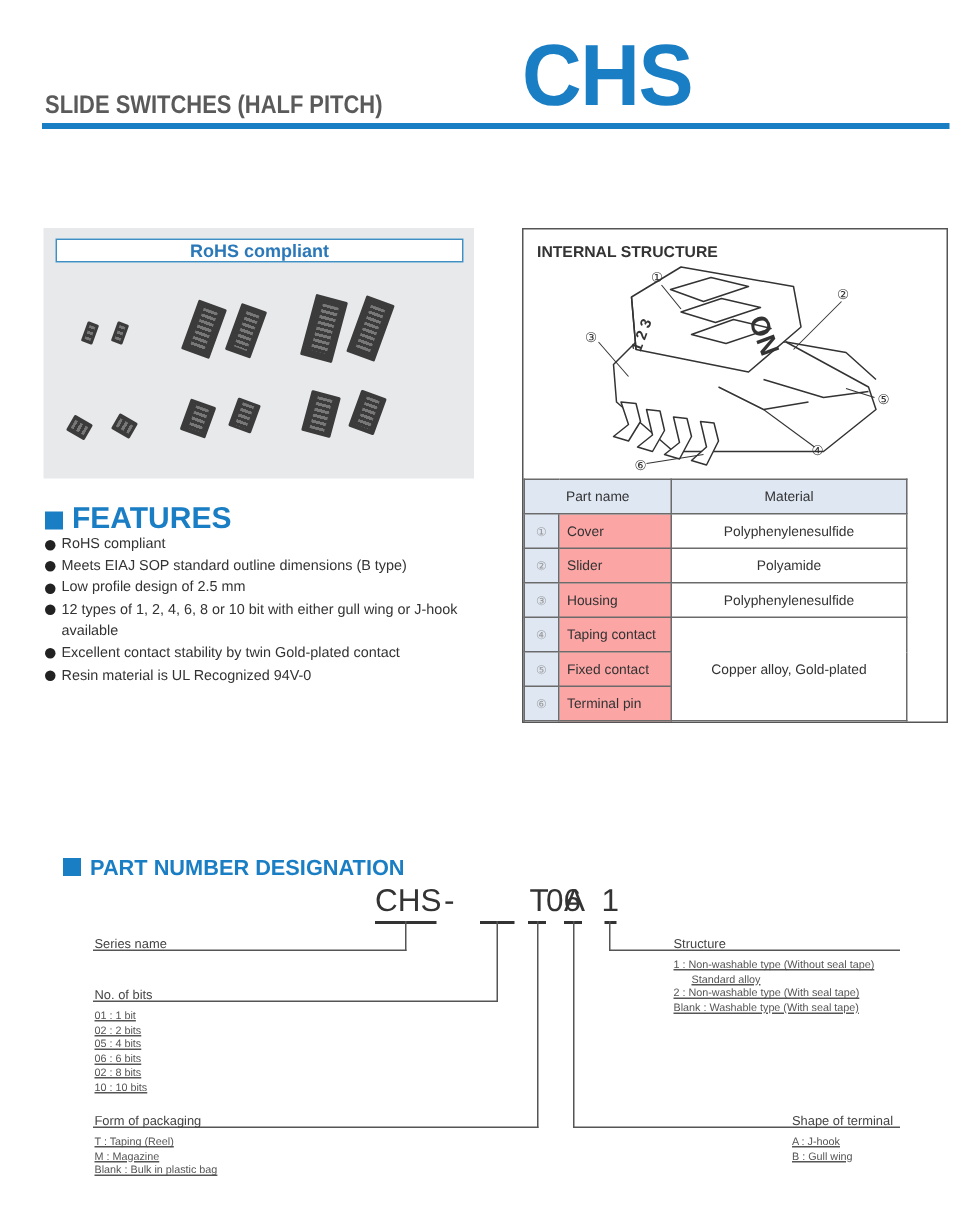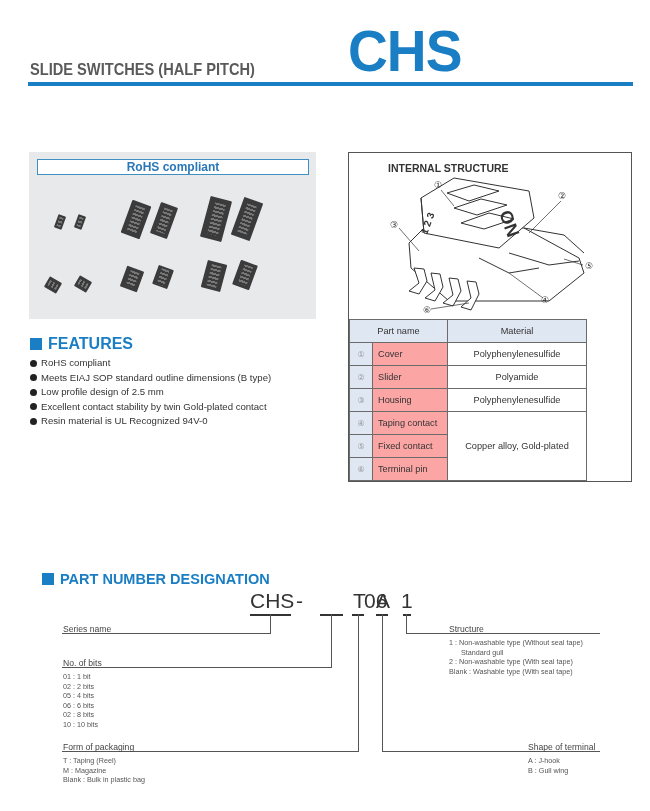--- a/index.html
+++ b/index.html
@@ -16,44 +16,44 @@
 
   
   .photo { left: 29px; top: 152px; width: 287px; height: 167px; background: #e8e9eb; }
   .rohs { left: 8px; top: 7px; width: 270px; height: 14px; background: #fff; border: 1.5px solid #3f8fc3;
           text-align: center; font-size: 12px; font-weight: bold; color: #2a78b8; line-height: 14px; }
   .chip { position: absolute; background: #3b3b3b; border-radius: 1px; }
   .chip::after { content: ""; position: absolute; left: 25%; top: 12%; width: 50%; height: 76%;
                  background: repeating-linear-gradient(180deg, #777 0 2px, #3b3b3b 2px 4px); }
 
   
-  .feat-title { left: 30px; top: 335px; font-size: 16px; font-weight: bold; color: #1a7ec4; white-space: nowrap; }
+  .feat-title { left: 30px; top: 335px; font-size: 20px; font-weight: bold; color: #1a7ec4; white-space: nowrap; }
   .sq { display: inline-block; width: 12px; height: 12px; background: #1a7ec4; margin-right: 6px; vertical-align: -1px; }
   .feat-list { left: 30px; top: 356px; width: 300px; margin: 0; padding: 0; list-style: none; font-size: 9.6px; color: #333; }
   .feat-list li { position: relative; padding-left: 11px; line-height: 14.6px; }
   .feat-list li::before { content: ""; position: absolute; left: 0; top: 3.5px; width: 7px; height: 7px; border-radius: 50%; background: #222; }
 
   
   .isbox { left: 348px; top: 152px; width: 284px; height: 330px; border: 1px solid #555; box-sizing: border-box; }
-  .is-title { left: 9px; top: 9px; font-size: 10.5px; font-weight: bold; color: #333; margin-left: 30px; }
+  .is-title { left: 9px; top: 9px; font-size: 10.5px; font-weight: bold; color: #333; }
   .is-svg { position: absolute; left: 0; top: 20px; }
-  table.mat { position: absolute; left: 0; top: 166px; width: 238px; border-collapse: collapse; font-size: 9.2px; color: #333; }
+  table.mat { position: absolute; left: 0; top: 166px; width: 256px; border-collapse: collapse; font-size: 9.2px; color: #333; }
   table.mat td, table.mat th { border: 1px solid #6b6b6b; height: 22px; padding: 0; font-weight: normal; }
   table.mat th { background: #dfe7f3; }
   td.num { width: 22px; text-align: center; background: #dfe7f3; color: #999; font-size: 8px; }
   td.pname { width: 69px; padding-left: 5px !important; background: #fca5a5; }
   td.matv { text-align: center; background: #fff; }
 
   
   .pnd-title { left: 30px; top: 571px; font-size: 14.5px; font-weight: bold; color: #1a7ec4; white-space: nowrap; padding-left: 12px; }
   .pn { font-size: 21px; color: #333; top: 590px; line-height: 1; }
   .pn-ul { height: 2px; background: #333; }
   .line { position: absolute; background: #555; }
   .lbl { font-size: 8.6px; color: #444; white-space: nowrap; }
-  .small { font-size: 7.2px; color: #555; line-height: 9.6px; white-space: nowrap; }
+  .small { font-size: 7.2px; color: #555; line-height: 9.6px; white-space: nowrap; text-decoration: underline; }
 </style>
 </head>
 <body>
 
 <div class="abs hdr-sub">SLIDE SWITCHES (HALF PITCH)</div>
 <div class="abs hdr-main">CHS</div>
 <div class="abs hdr-rule"></div>
 
 <div class="abs photo">
   <div class="abs rohs">RoHS compliant</div>
@@ -73,20 +73,21 @@
   <div class="chip" style="left:207px;top:110px;width:18px;height:26px;transform:rotate(20deg);"></div>
 </div>
 
 <div class="abs feat-title">
   <span class="sq"></span><span>FEATURES</span>
 </div>
 <ul class="abs feat-list">
   <li>RoHS compliant</li>
   <li>Meets EIAJ SOP standard outline dimensions (B type)</li>
   <li>Low profile design of 2.5 mm</li>
+  <li>12 types of 1, 2, 4, 6, 8 or 10 bit with either gull wing or J-hook available</li>
   <li>Excellent contact stability by twin Gold-plated contact</li>
   <li>Resin material is UL Recognized 94V-0</li>
 </ul>
 
 <div class="abs isbox">
   <div class="abs is-title">INTERNAL STRUCTURE</div>
   <svg class="is-svg" width="282" height="145" viewBox="0 0 282 145">
     <g fill="#fff" stroke="#333" stroke-width="1" stroke-linejoin="round">
 
       <path d="M60 70 L75 55 L175 55 L230 85 L235 100 L200 128 L100 128 L62 95 Z"></path>
@@ -212,21 +213,21 @@
 <div class="abs lbl" style="left:63px;top:742px;">Form of packaging</div>
 <div class="abs" style="left:63px;top:756px;">
   <div class="small">T : Taping (Reel)</div>
   <div class="small">M : Magazine</div>
   <div class="small">Blank : Bulk in plastic bag</div>
 </div>
 
 <div class="abs lbl" style="left:449px;top:624px;">Structure</div>
 <div class="abs" style="left:449px;top:638px;">
   <div class="small">1 : Non-washable type (Without seal tape)</div>
-  <div class="small" style="padding-left:12px;">Standard gull</div>
+  <div class="small" style="padding-left:12px;">Standard alloy</div>
   <div class="small">2 : Non-washable type (With seal tape)</div>
   <div class="small">Blank : Washable type (With seal tape)</div>
 </div>
 
 <div class="abs lbl" style="left:528px;top:742px;">Shape of terminal</div>
 <div class="abs" style="left:528px;top:756px;">
   <div class="small">A : J-hook</div>
   <div class="small">B : Gull wing</div>
 </div>
 

